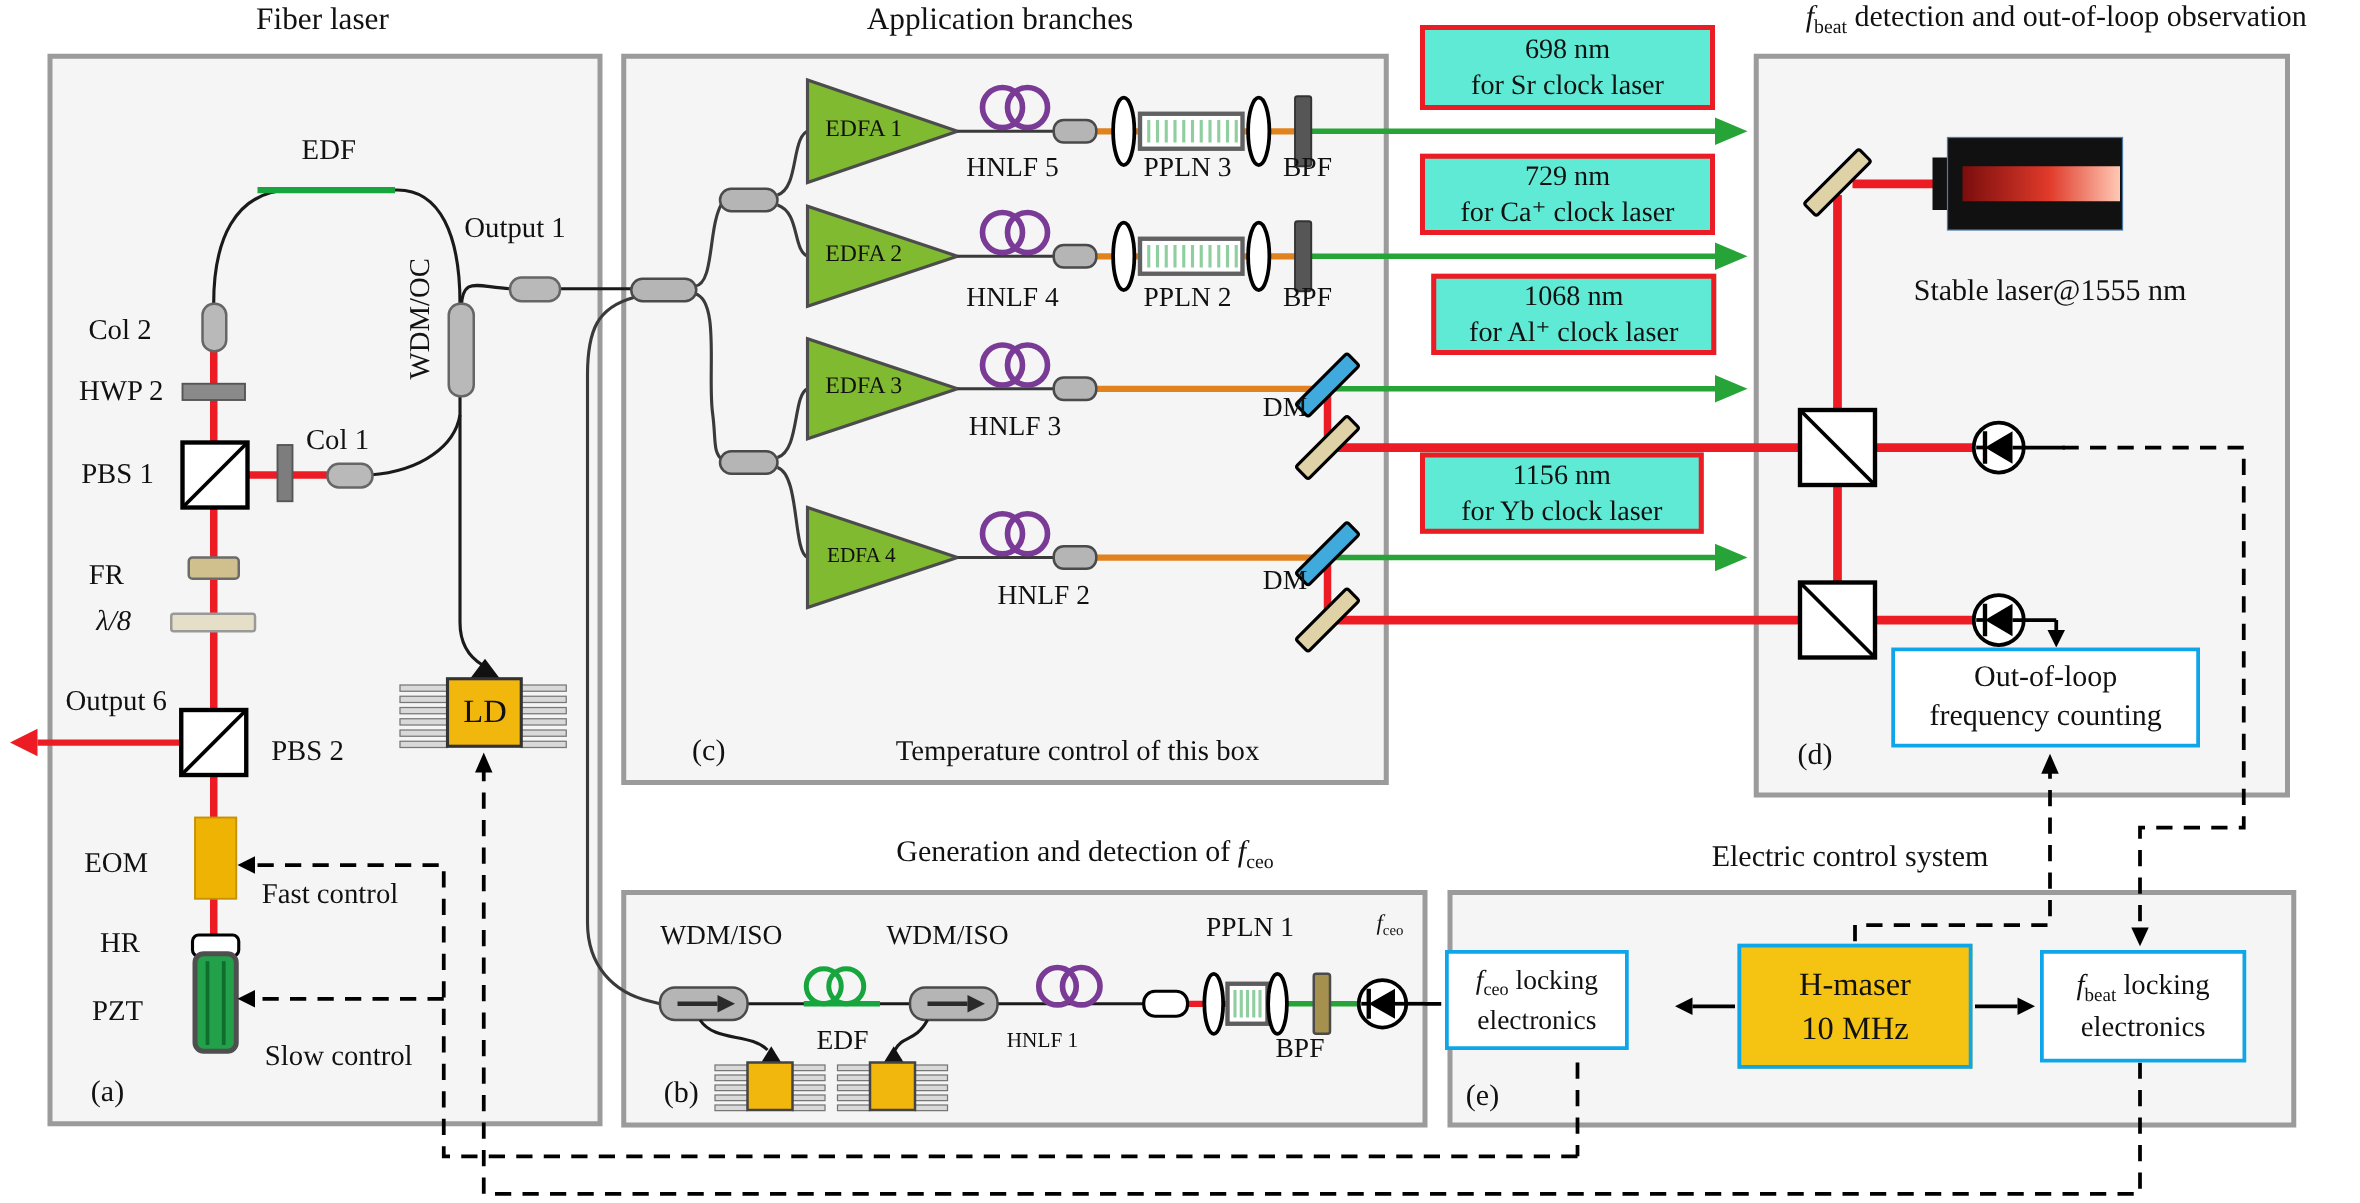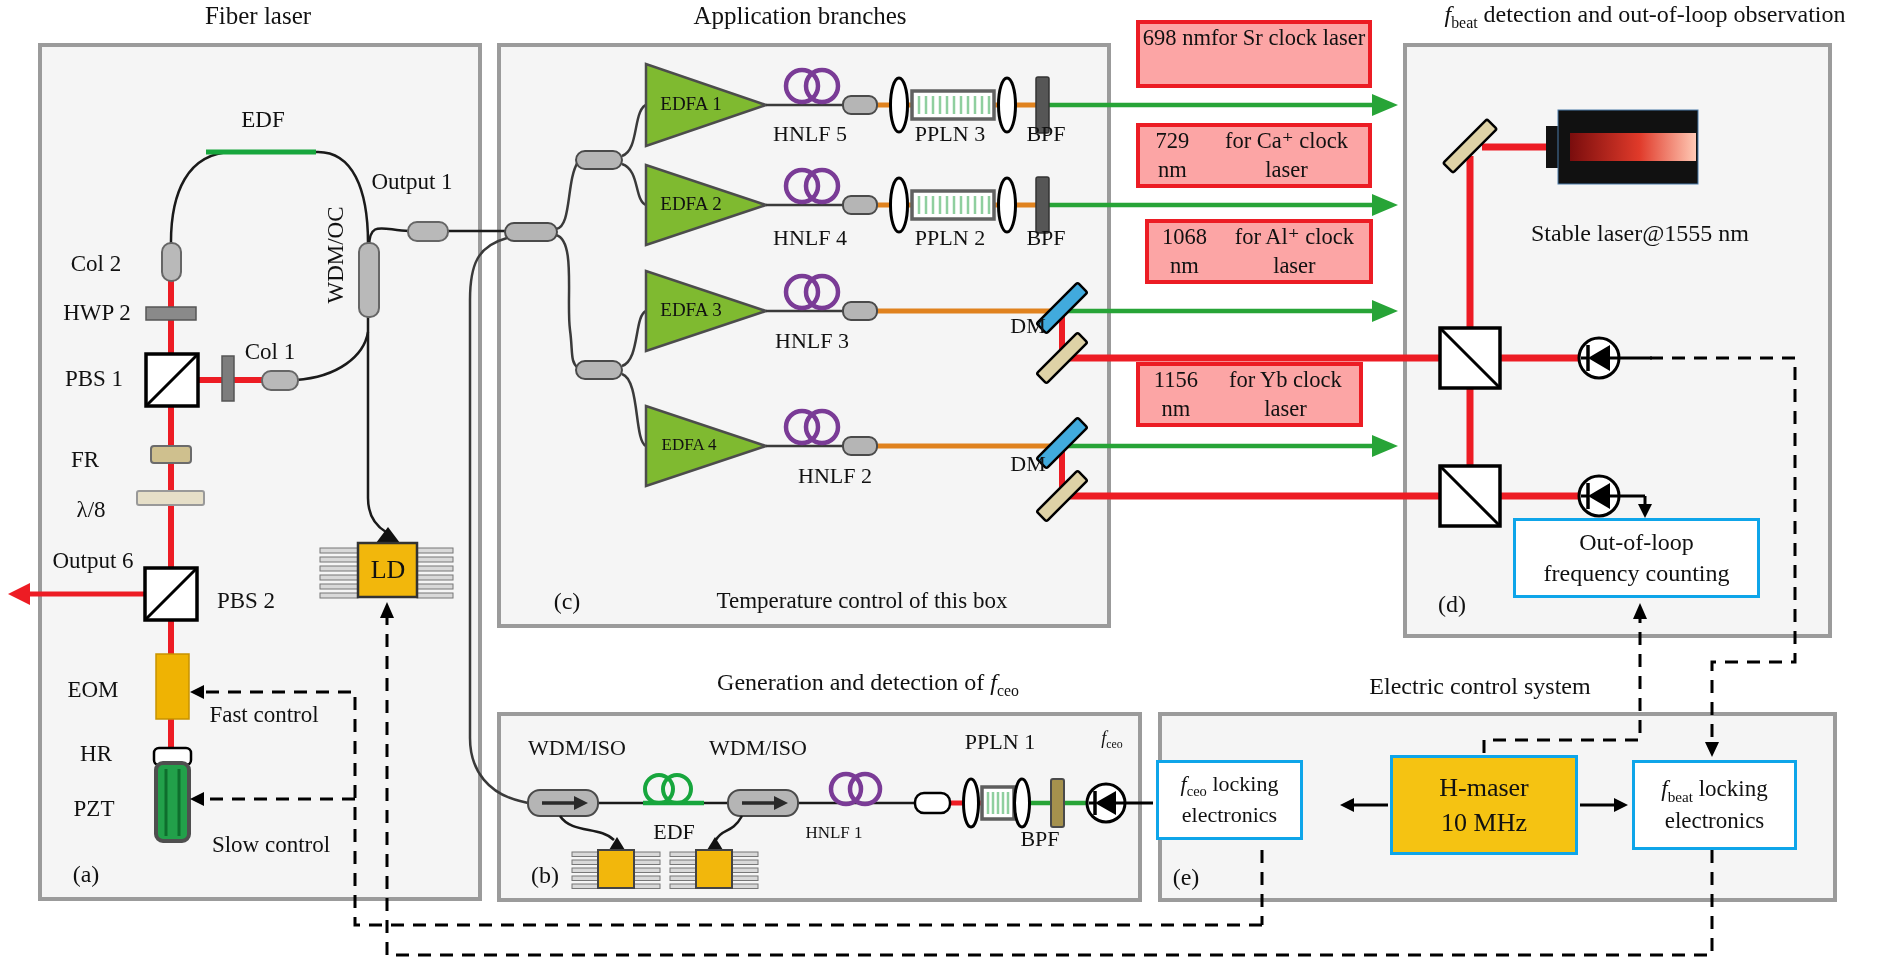--- a/index.html
+++ b/index.html
@@ -3,21 +3,21 @@
 <meta charset="utf-8">
 <style>
   *{margin:0;padding:0;box-sizing:border-box}
   html,body{width:1888px;height:962px}
   body{position:relative;background:#fff;font-family:"Liberation Serif","DejaVu Serif",serif;color:#111;overflow:hidden}
   .panel{position:absolute;background:#f5f5f5;border:4px solid #9b9b9b}
   svg.overlay{position:absolute;left:0;top:0;pointer-events:none}
   .lbl{position:absolute;transform:translate(-50%,-50%);white-space:nowrap;font-size:23px;line-height:1.1;text-align:center}
   .rot{transform:translate(-50%,-50%) rotate(-90deg)}
   .title{font-size:25px}
-  .redbox{position:absolute;border:4px solid #ec1c24;background:#fca5a5;display:flex;flex-direction:row;justify-content:center;text-align:center;font-size:22.5px;line-height:1.28;z-index:6}
+  .redbox{position:absolute;border:4px solid #ec1c24;background:#5eead4;display:flex;flex-direction:column;justify-content:center;text-align:center;font-size:22.5px;line-height:1.28;z-index:6}
   .blackbox{position:absolute;border:3px solid #0ea5e9;background:#fff;display:flex;flex-direction:column;align-items:center;justify-content:center;text-align:center;z-index:6}
   .ybox{background:#f5c312;border-width:3.5px}
   sub{font-size:0.66em}
 </style>
 </head>
 <body>
 
 <div class="panel" style="left:38px;top:43px;width:444px;height:858px"></div>
 <div class="panel" style="left:497px;top:43px;width:614px;height:585px"></div>
 <div class="panel" style="left:1403px;top:43px;width:429px;height:595px"></div>
@@ -360,21 +360,21 @@
 <div class="lbl" style="left:1480px;top:686px;font-size:24px">Electric control system</div>
 
 <div class="lbl" style="left:263px;top:120px">EDF</div>
 <div class="lbl" style="left:412px;top:182px">Output 1</div>
 <div class="lbl rot" style="left:336px;top:255px">WDM/OC</div>
 <div class="lbl" style="left:96px;top:264px">Col 2</div>
 <div class="lbl" style="left:97px;top:313px">HWP 2</div>
 <div class="lbl" style="left:94px;top:379px">PBS 1</div>
 <div class="lbl" style="left:270px;top:352px">Col 1</div>
 <div class="lbl" style="left:85px;top:460px">FR</div>
-<div class="lbl" style="left:91px;top:510px;">λ/8</div>
+<div class="lbl" style="left:91px;top:497px;font-style:italic">λ/8</div>
 <div class="lbl" style="left:93px;top:561px">Output 6</div>
 <div class="lbl" style="left:246px;top:601px">PBS 2</div>
 <div class="lbl" style="left:93px;top:690px">EOM</div>
 <div class="lbl" style="left:264px;top:715px">Fast control</div>
 <div class="lbl" style="left:96px;top:754px">HR</div>
 <div class="lbl" style="left:94px;top:809px">PZT</div>
 <div class="lbl" style="left:271px;top:845px">Slow control</div>
 <div class="lbl" style="left:86px;top:874px;font-size:24px">(a)</div>
 <div class="lbl" style="left:388px;top:570px;font-size:26px">LD</div>
 

